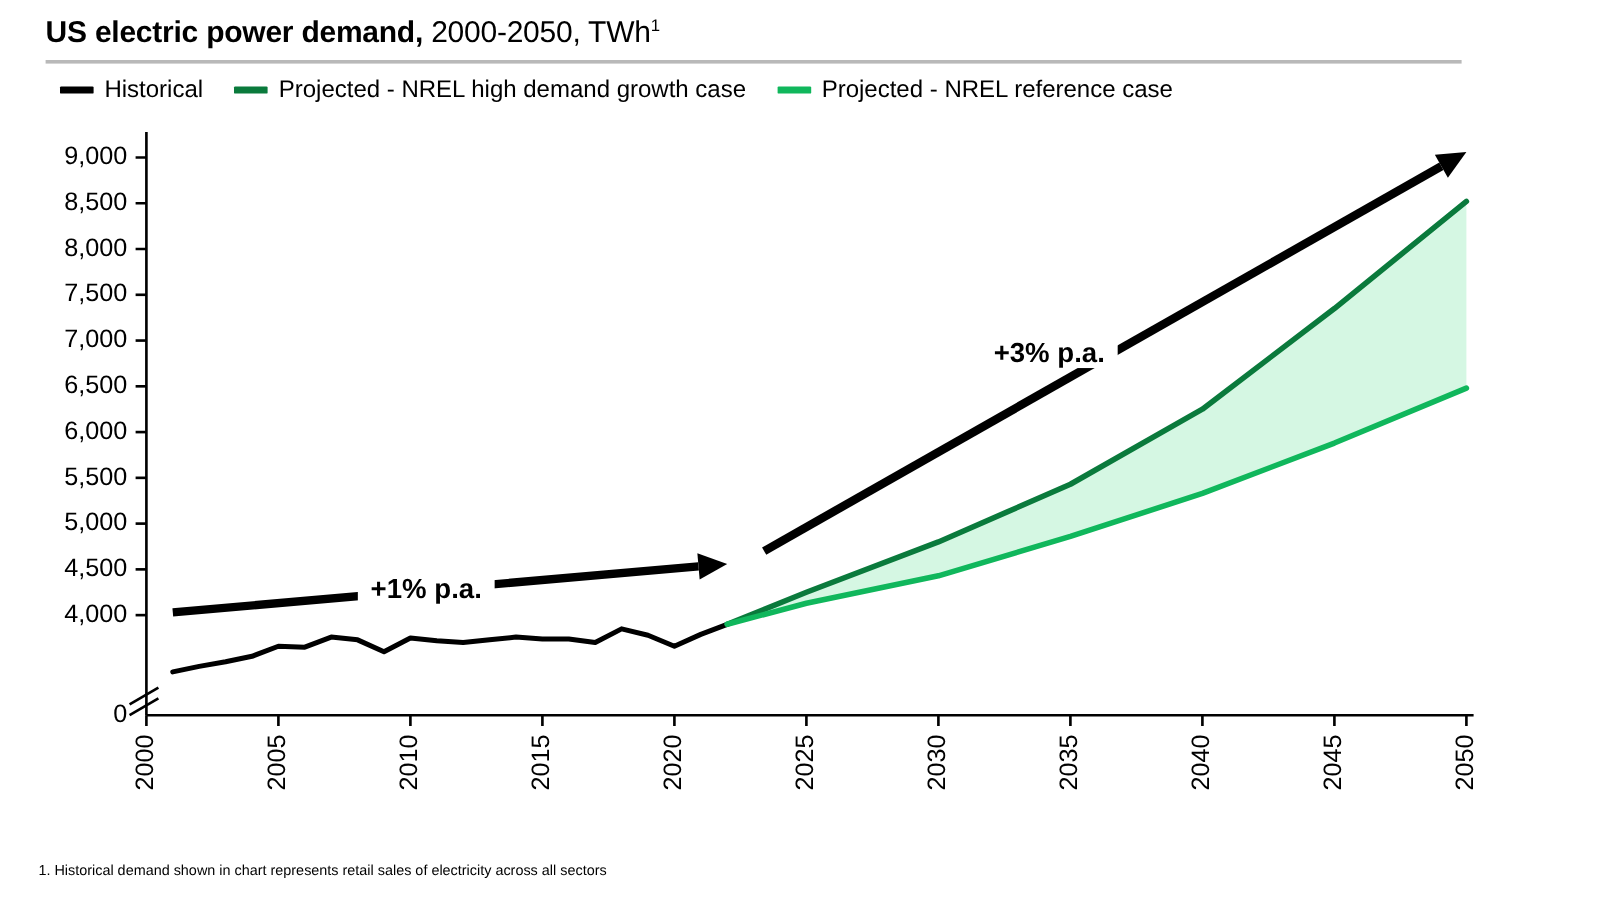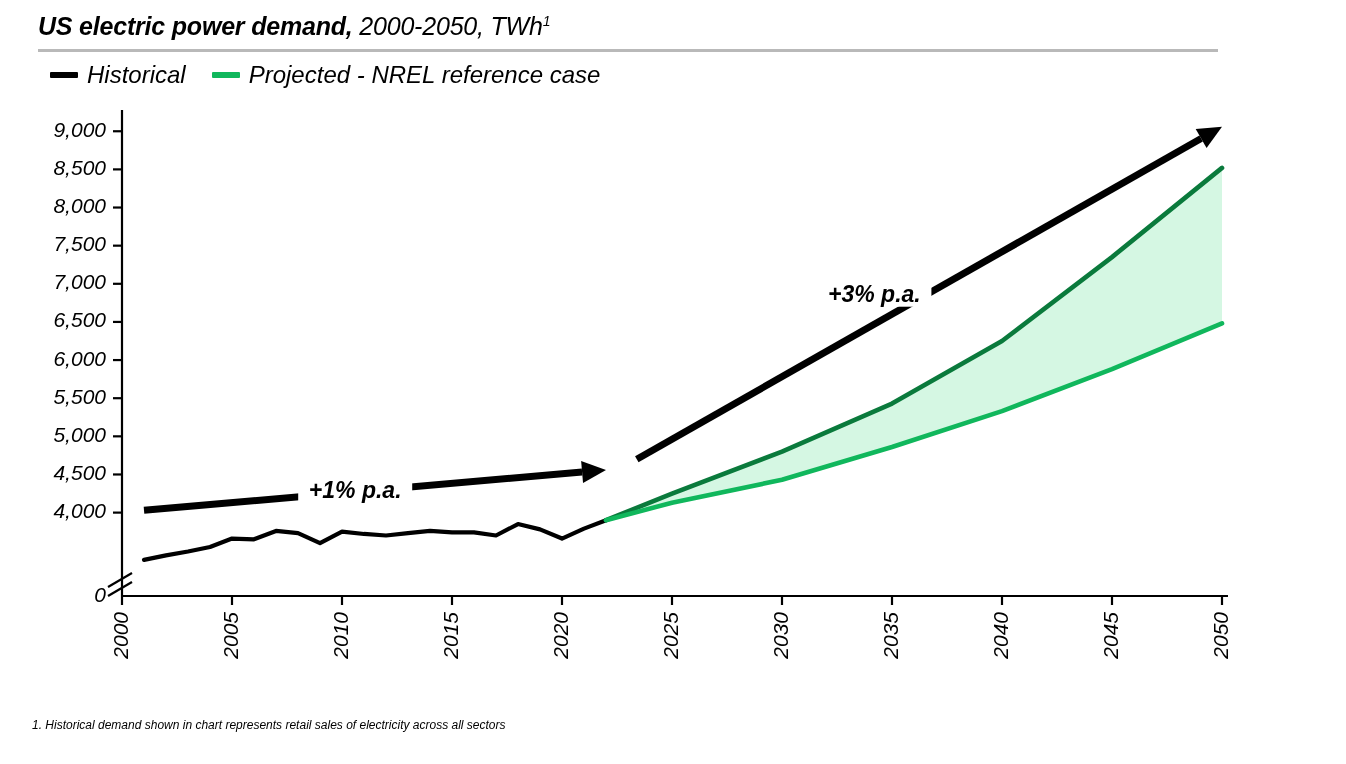--- a/index.html
+++ b/index.html
@@ -3,35 +3,35 @@
 <meta charset="utf-8">
 <style>
   html,body{margin:0;padding:0;}
   body{
     width:1346px;height:764px;
     background:#ffffff;
     font-family:"Liberation Sans", sans-serif;
     color:#000000;
     overflow:hidden;
   }
-  .page{position:relative;width:1346px;height:764px;font-style:italic;}
+  .page{position:relative;width:1346px;height:764px;}
 
   
   .title-block{position:absolute;left:38px;top:6px;width:1180px;}
   .title{font-size:25px;line-height:30px;letter-spacing:-0.2px;white-space:nowrap;}
   .title .strong{font-weight:bold;}
   .title .light{font-weight:normal;}
   .title .sup{font-size:14px;vertical-align:super;font-weight:normal;}
   .title-rule{margin-top:8px;height:3px;background:#b9b9b9;width:1180px;}
 
   
   .legend{position:absolute;left:50px;top:64px;display:flex;align-items:center;gap:26px;}
   .legend-item{display:flex;align-items:center;gap:9px;}
   .legend-swatch{width:28px;height:6px;border-radius:1px;display:block;}
-  .legend-label{font-size:24px;line-height:22px;white-space:nowrap;}
+  .legend-label{font-size:20px;line-height:22px;white-space:nowrap;}
 
   
   .chart-wrap{position:absolute;left:0;top:96px;width:1346px;height:580px;}
   svg{display:block;}
   .axis-line{stroke:#000;stroke-width:2.2;fill:none;}
   .tick{stroke:#000;stroke-width:2.2;}
   .ytick-label{font-size:21px;fill:#000;text-anchor:end;dominant-baseline:middle;font-family:"Liberation Sans", sans-serif;}
   .xtick-label{font-size:21px;fill:#000;font-family:"Liberation Sans", sans-serif;}
   .series-hist{fill:none;stroke:#000;stroke-width:4.2;stroke-linejoin:round;stroke-linecap:round;}
   .series-high{fill:none;stroke:#0a7a3c;stroke-width:4.6;stroke-linejoin:round;stroke-linecap:round;}
@@ -51,20 +51,24 @@
 
   <div class="title-block">
     <div class="title"><span class="strong">US electric power demand,</span><span class="light"> 2000-2050, TWh</span><span class="sup">1</span></div>
     <div class="title-rule"></div>
   </div>
 
   <div class="legend" id="legend">
       <div class="legend-item">
         <span class="legend-swatch" style="background: rgb(0, 0, 0);"></span>
         <span class="legend-label">Historical</span>
+      </div>
+      <div class="legend-item">
+        <span class="legend-swatch" style="background: rgb(10, 122, 60);"></span>
+        <span class="legend-label">Projected - NREL high demand growth case</span>
       </div>
       <div class="legend-item">
         <span class="legend-swatch" style="background: rgb(16, 183, 92);"></span>
         <span class="legend-label">Projected - NREL reference case</span>
       </div>
     </div>
 
   <div class="chart-wrap">
     <svg id="chart" width="1346" height="580" viewBox="0 0 1346 580">
         <polygon points="606,424.2372881355932 672,397.54237288135596 782,355.5932203389831 892,307.54237288135596 1002,245 1112,161.10169491525426 1222,71.86440677966101 1222,227.45762711864404 1112,273.22033898305085 1002,315.1694915254237 892,351.0169491525424 782,383.8135593220339 672,406.6949152542373 606,424.2372881355932" fill="#d5f7e3" class="band"></polygon>

